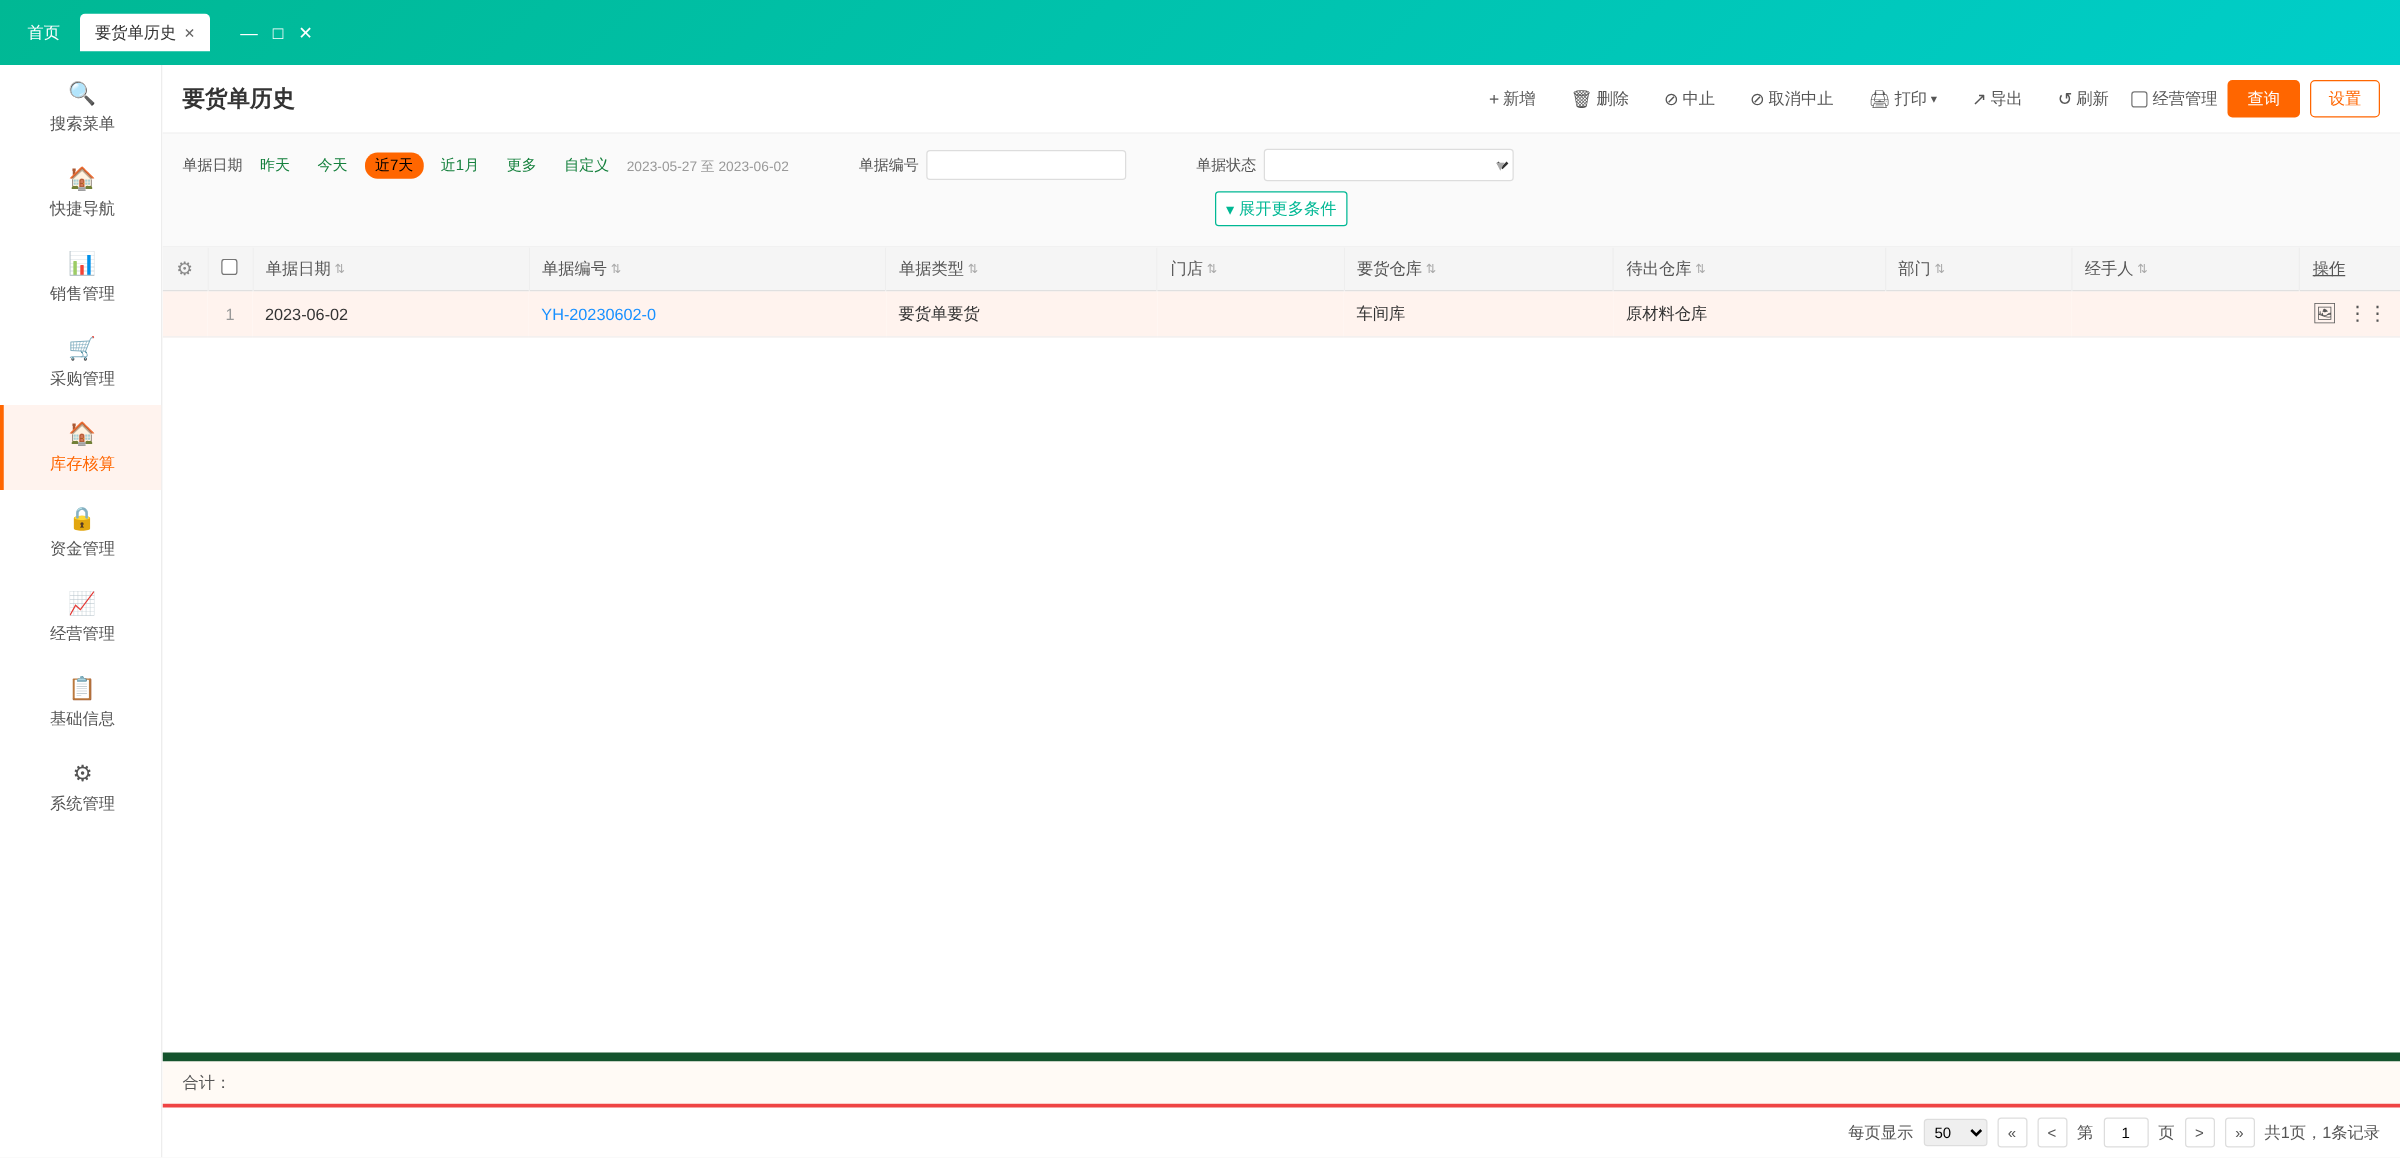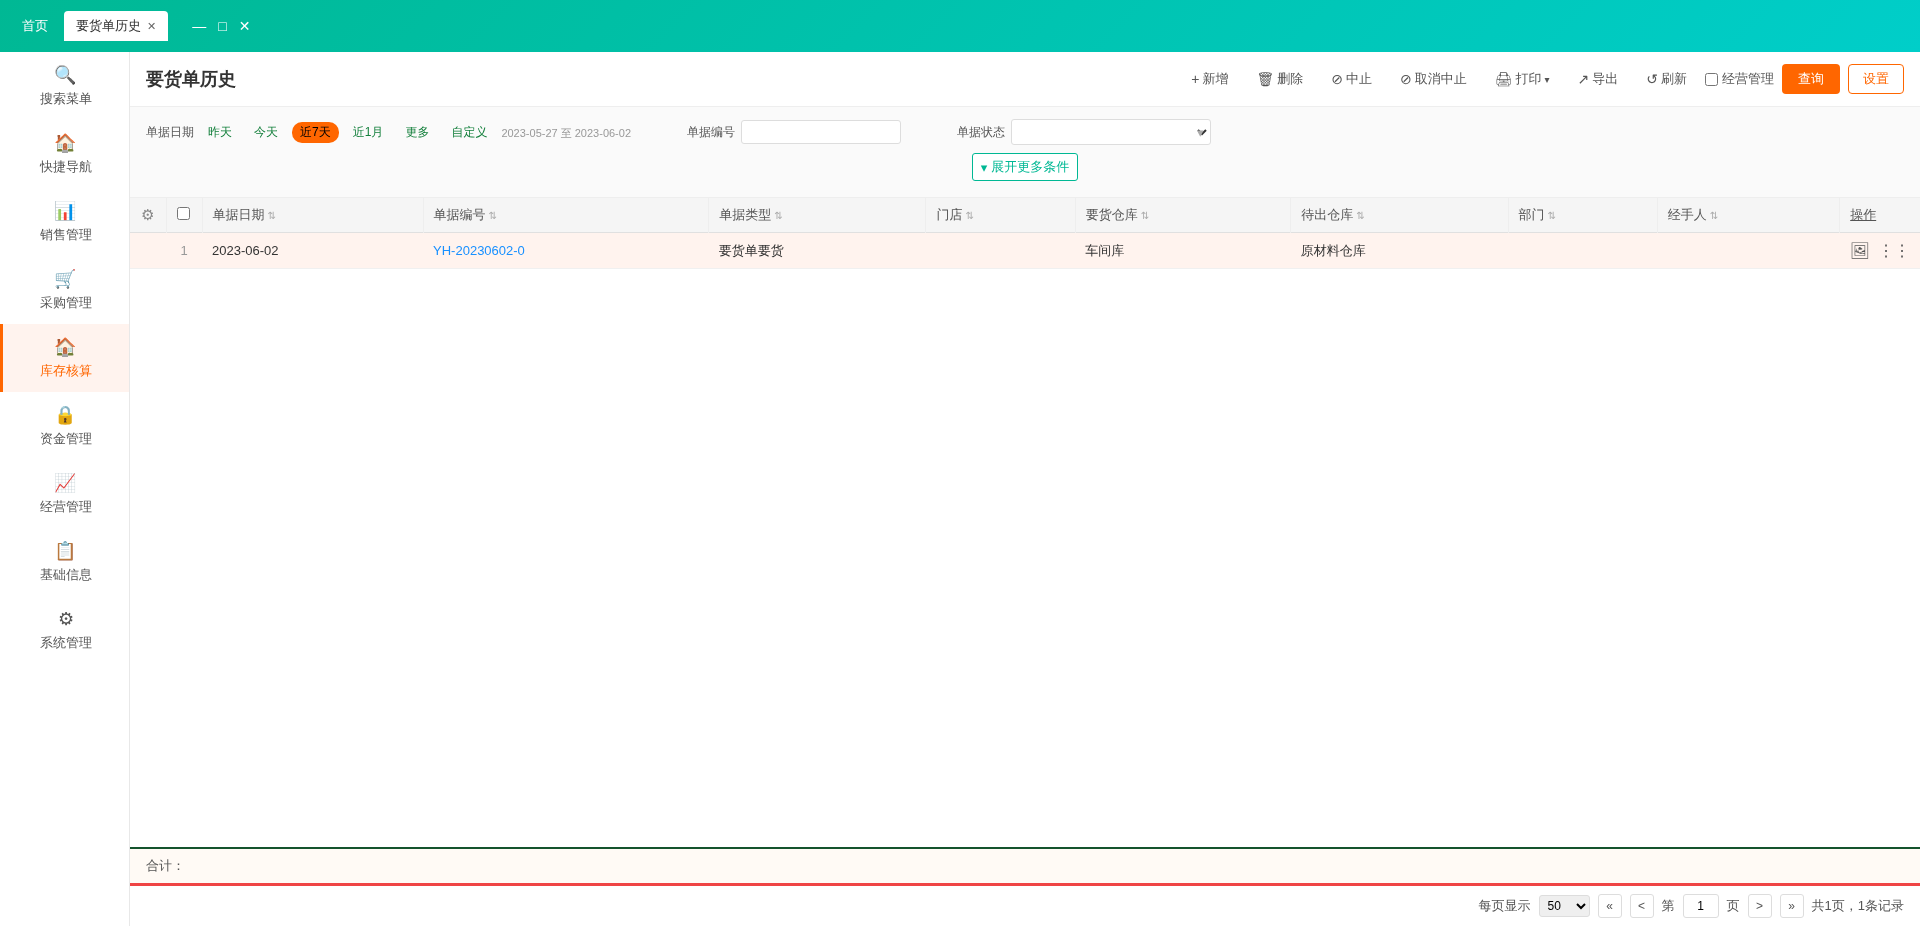--- a/index.html
+++ b/index.html
@@ -244,21 +244,21 @@
       white-space: nowrap;
     }
     .row-number { color: #999; text-align: center; }
     .link-text { color: #1890ff; cursor: pointer; text-decoration: none; }
     .action-icons { display: flex; gap: 8px; }
     .action-icon { cursor: pointer; color: #555; font-size: 16px; }
 
     
     .table-footer {
       background: #fffaf5;
-      border-top: 2px solid #14532d;
+      border-top: 7px solid #14532d;
       padding: 8px 16px;
       display: flex;
       align-items: center;
       color: #555;
       font-size: 12px;
     }
 
     
     .pagination-bar {
       display: flex;

